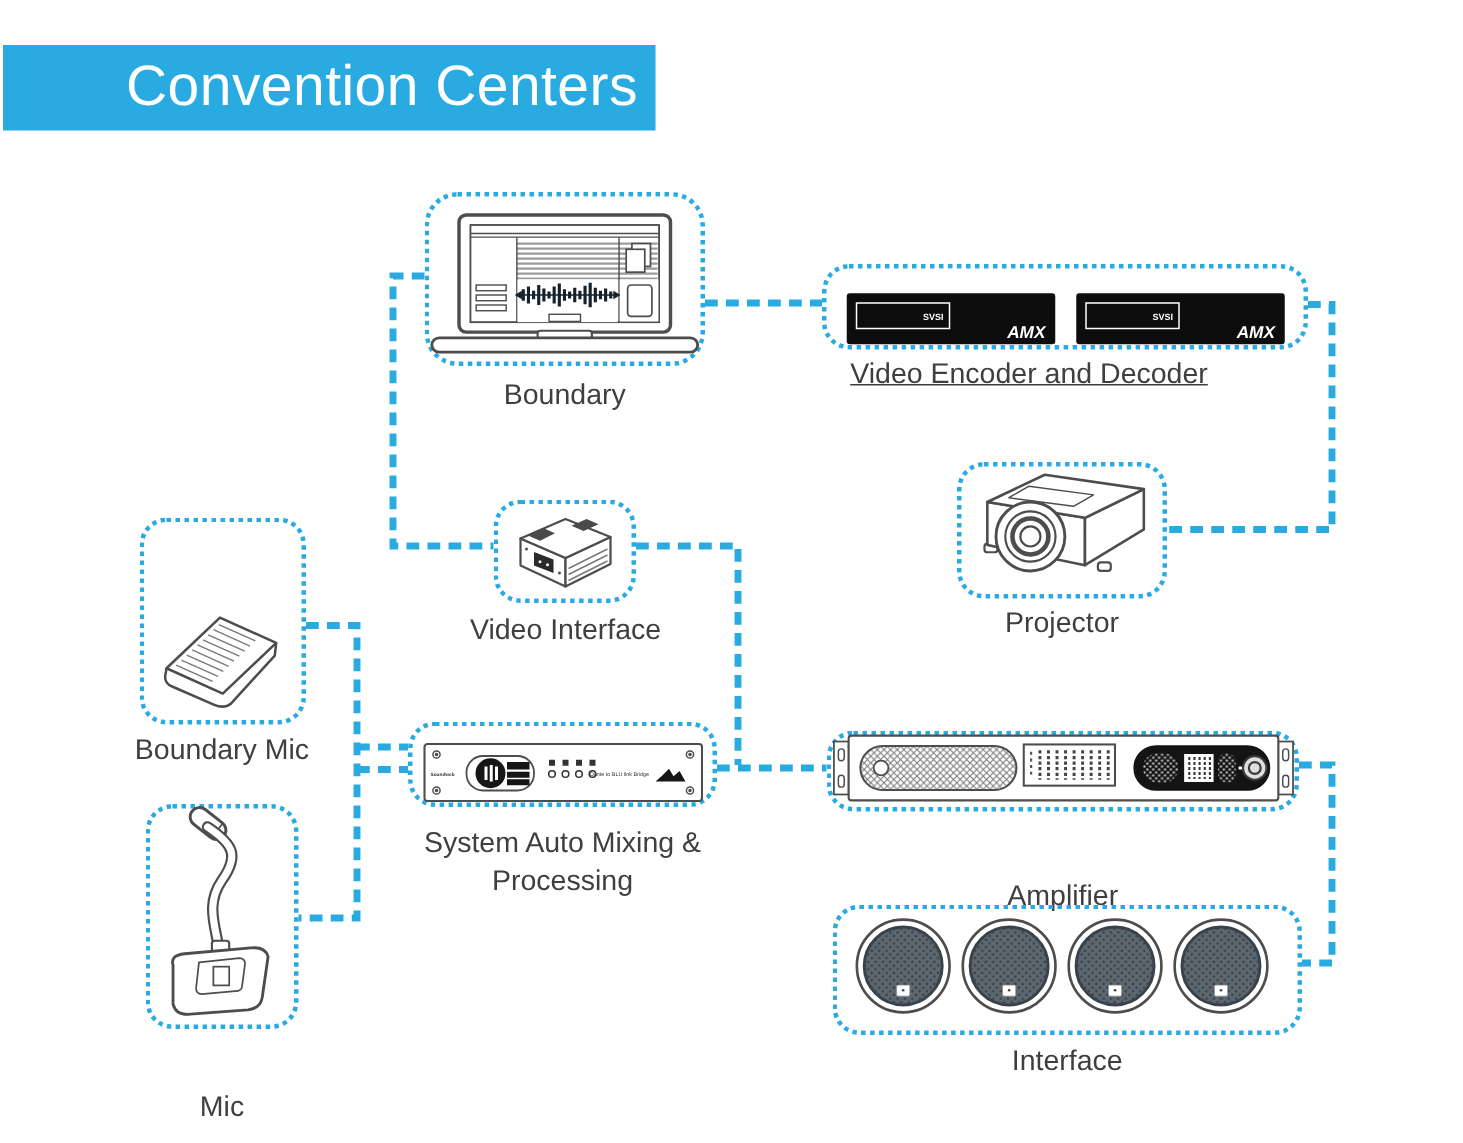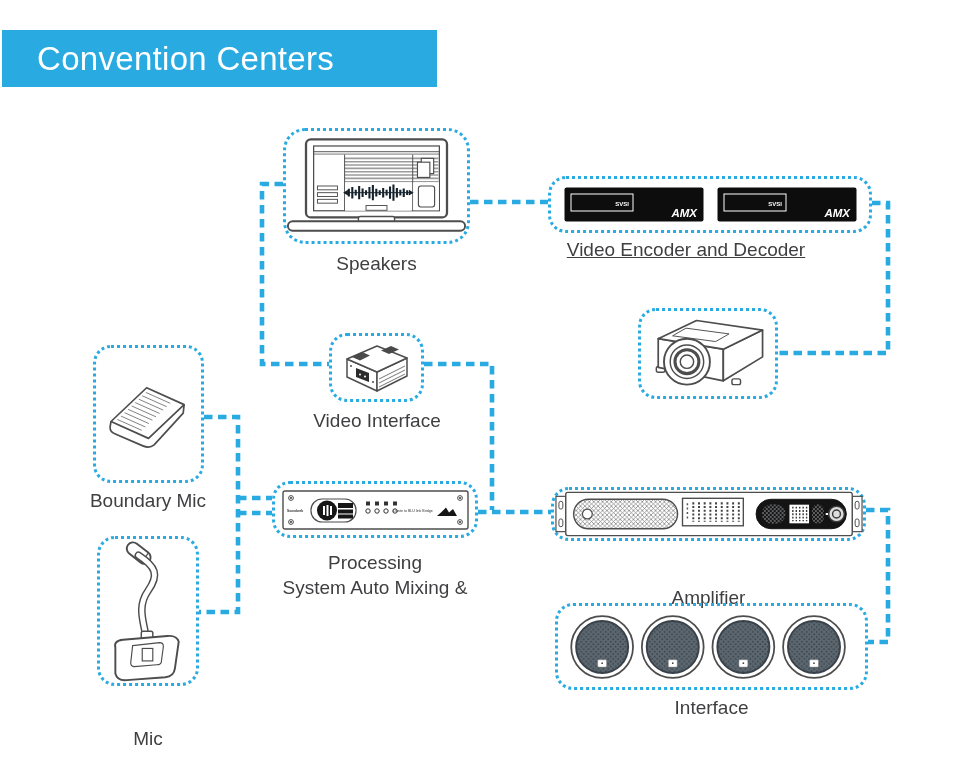--- a/index.html
+++ b/index.html
@@ -8,30 +8,30 @@
     --line:#4D4D4D;
   }
   *{box-sizing:border-box;}
   html,body{margin:0;padding:0;background:#fff;}
   body{font-family:"Liberation Sans",sans-serif;}
   .stage{position:relative;width:975px;height:762px;background:#fff;overflow:hidden;}
 
   .titlebar{
     position:absolute;left:2px;top:30px;width:435px;height:57px;
     background:var(--accent);color:#fff;
-    display:flex;align-items:center;padding-left:35px;
-    font-size:33px;letter-spacing:.3px;z-index:2;
+    display:flex;align-items:center;padding-left:82px;
+    font-size:38px;letter-spacing:.3px;z-index:2;
   }
 
   .wires{position:absolute;left:0;top:0;width:975px;height:762px;z-index:0;}
   .wire{fill:none;stroke:var(--accent);stroke-width:4.6;stroke-dasharray:8.5 5.5;}
 
   .node{
     position:absolute;border:3px dotted var(--accent);border-radius:18px;
-    display:flex;align-items:center;justify-content:center;gap:13px;
+    display:flex;align-items:flex-end;justify-content:center;gap:13px;
     background:#fff0;z-index:1;
   }
   .label{
     position:absolute;color:var(--ink);font-size:19px;line-height:25px;
     text-align:center;z-index:1;white-space:nowrap;
   }
 
   
   .n-computer {left:283px;top:128px;width:187px;height:116px;border-radius:22px;}
   .n-codec    {left:548px;top:176px;width:324px;height:57px;}
@@ -119,21 +119,21 @@
         <line x1="63" y1="58" x2="131" y2="58" stroke="#16222b" stroke-width="1"></line>
         <path stroke="#16222b" stroke-width="2.2" d="M66,54 V62 M69.6,52 V64 M73.2,55 V61 M76.8,51 V65 M80.4,53.5 V62.5 M84,55.5 V60.5 M87.6,52 V64 M91.2,50 V66 M94.8,54 V62 M98.4,55.5 V60.5 M102,53 V63 M105.6,55 V61 M109.2,51.5 V64.5 M112.8,49.5 V66.5 M116.4,53 V63 M120,55 V61 M123.6,53.5 V62.5 M127.2,55.5 V60.5"></path>
         <polygon points="60,58 65,55 65,61" fill="#16222b" stroke="none"></polygon>
         <polygon points="134,58 129,55 129,61" fill="#16222b" stroke="none"></polygon>
         <rect x="84" y="71.5" width="22" height="5" stroke-width="1"></rect>
         <rect x="76" y="83" width="38" height="6" rx="2" stroke-width="1.5"></rect>
         <rect x="2" y="88" width="186" height="10" rx="5" stroke-width="2"></rect>
       </g>
     </svg>
   </div>
-  <div class="label l-computer">Speakers</div>
+  <div class="label l-computer">Boundary</div>
 
   <div class="node n-codec">
     <svg width="140" height="35" viewBox="0 0 140 35">
       <rect x="0.5" y="0.5" width="139" height="34" rx="2" fill="#0d0d0d"></rect>
       <rect x="7" y="7" width="62" height="17" fill="none" stroke="#fff" stroke-width="1"></rect>
       <text x="65" y="18.5" text-anchor="end" font-size="6" font-weight="bold" fill="#fff">SVSI</text>
       <text x="133" y="30" text-anchor="end" font-size="11.5" font-weight="bold" font-style="italic" fill="#fff">AMX</text>
     </svg>
     <svg width="140" height="35" viewBox="0 0 140 35">
       <rect x="0.5" y="0.5" width="139" height="34" rx="2" fill="#0d0d0d"></rect>
@@ -153,20 +153,21 @@
         <polygon points="86,41 127,21 127,49 86,74" stroke-width="1.8"></polygon>
         <polygon points="18,30 58,11 127,21 86,41" stroke-width="1.8"></polygon>
         <polygon points="47,19 92,25 78,33 33,27" stroke-width="1" fill="none"></polygon>
         <circle cx="48" cy="54" r="24" stroke-width="2"></circle>
         <circle cx="48" cy="54" r="17.5" stroke-width="1.5"></circle>
         <circle cx="48" cy="54" r="12.5" stroke-width="3.2"></circle>
         <circle cx="48" cy="54" r="7" stroke-width="1.5"></circle>
       </g>
     </svg>
   </div>
+  <div class="label l-projector">Projector</div>
 
   <div class="node n-audio">
     <svg width="84" height="62" viewBox="0 0 84 62">
       <g stroke="#4d4d4d" fill="#fff" stroke-linejoin="round">
         <polygon points="12,22 12,40 42,54 42,35" stroke-width="1.5"></polygon>
         <polygon points="42,35 42,54 72,39 72,21" stroke-width="1.5"></polygon>
         <line x1="44" y1="42" x2="70" y2="29" stroke="#777" stroke-width="1"></line>
         <line x1="44" y1="46" x2="70" y2="33" stroke="#777" stroke-width="1"></line>
         <line x1="44" y1="50" x2="70" y2="37" stroke="#777" stroke-width="1"></line>
         <polygon points="12,22 42,9 72,21 42,35" stroke-width="1.5"></polygon>
@@ -253,22 +254,22 @@
             <circle cx="104" cy="21" r="2.2"></circle>
           <rect x="111.5" y="12" width="3" height="3" fill="#333"></rect>
             <circle cx="113" cy="21" r="2.2"></circle>
         </g>
         <text x="131" y="22" text-anchor="middle" font-size="3.6" fill="#333" stroke="none">Dante to BLU link Bridge</text>
         <path d="M155,26 L175,26 L171,19 L167,22.5 L164,17.5 L159,22.5 Z" fill="#161616" stroke="none"></path>
       </g>
     </svg>
   </div>
   <div class="label l-dsp">
+    <div>System Auto Mixing &amp;</div>
     <div>Processing</div>
-    <div>System Auto Mixing &amp;</div>
   </div>
 
   <div class="node n-amp">
     <svg width="315" height="52" viewBox="0 0 315 52">
       <g stroke="#4d4d4d" fill="#fff">
         <rect x="2" y="8" width="10" height="36" stroke-width="1.2"></rect>
         <rect x="304" y="8" width="10" height="36" stroke-width="1.2"></rect>
         <rect x="5" y="13" width="4" height="8" rx="2" stroke-width="1"></rect>
         <rect x="5" y="31" width="4" height="8" rx="2" stroke-width="1"></rect>
         <rect x="307" y="13" width="4" height="8" rx="2" stroke-width="1"></rect>

